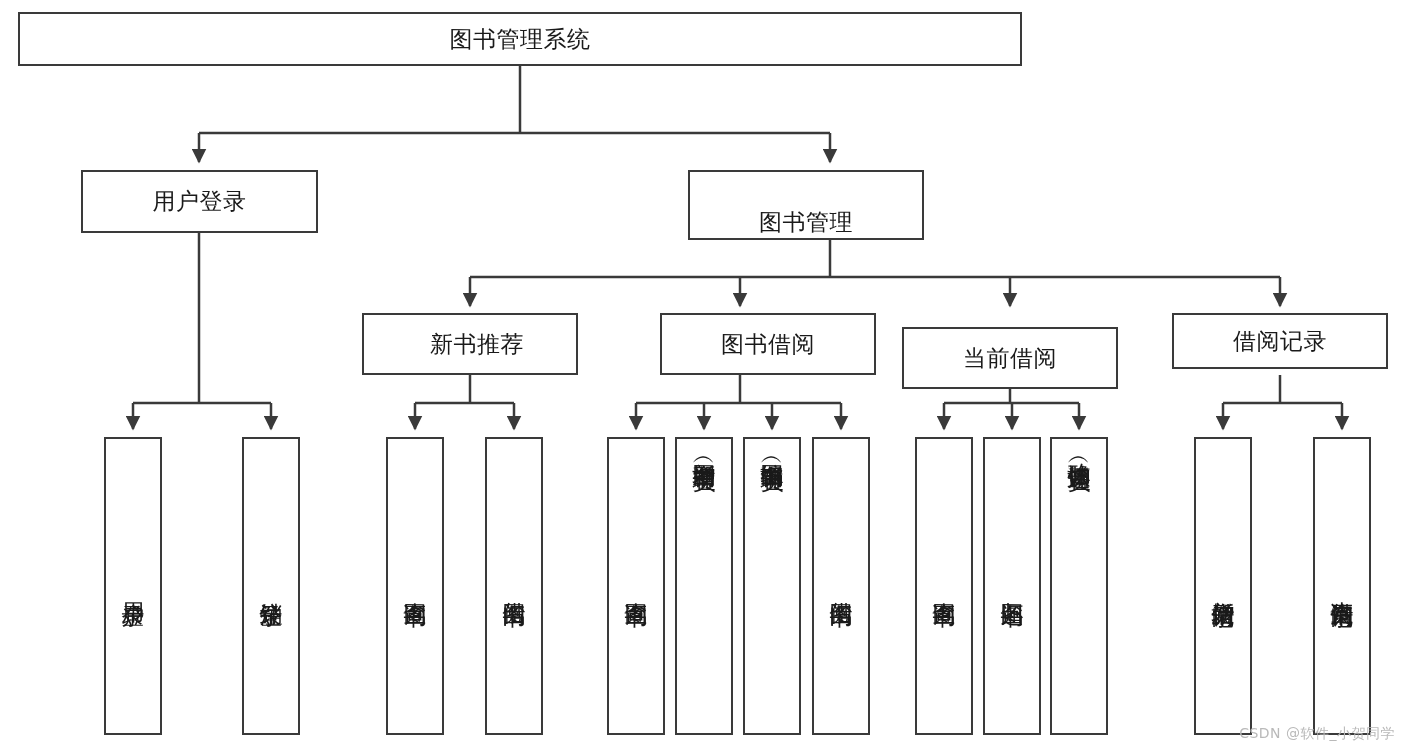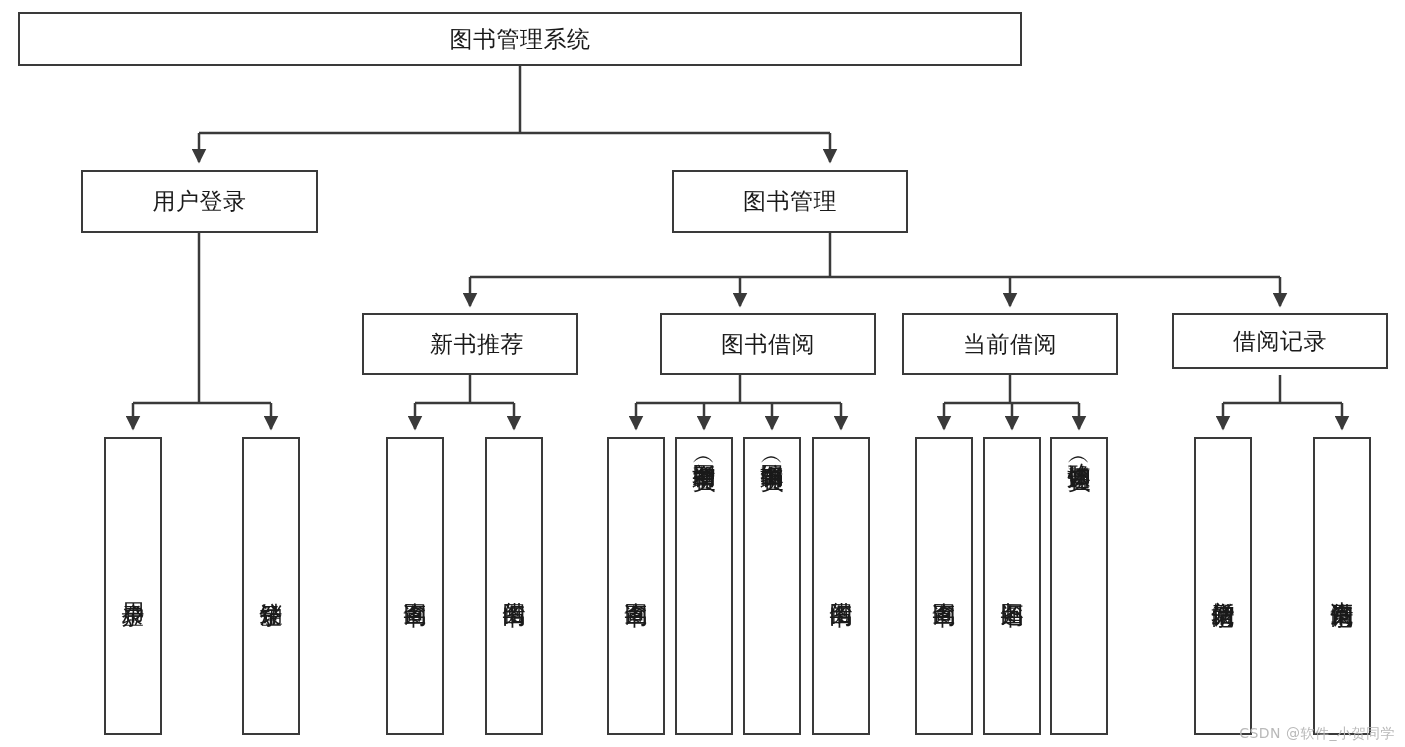--- a/index.html
+++ b/index.html
@@ -124,31 +124,31 @@
     </g>
   </svg>
 
   <div class="node h" style="left:18px; top:12px; width:1004px; height:54px;">
     <span>图书管理系统</span>
   </div>
 
   <div class="node h" style="left:81px; top:170px; width:237px; height:63px;">
     <span>用户登录</span>
   </div>
-  <div class="node h" style="left:672px; top:170px; width:236px; height:63px;">
+  <div class="node h" style="left:688px; top:170px; width:236px; height:70px;align-items:flex-end;">
     <span>图书管理</span>
   </div>
 
   <div class="node h" style="left:362px; top:313px; width:216px; height:62px;padding-left:14px;">
     <span>新书推荐</span>
   </div>
   <div class="node h" style="left:632px; top:313px; width:216px; height:62px;margin-left:28px;">
     <span>图书借阅</span>
   </div>
-  <div class="node h" style="left:902px; top:313px; width:216px; height:62px;">
+  <div class="node h" style="left:902px; top:327px; width:216px; height:62px;">
     <span>当前借阅</span>
   </div>
   <div class="node h" style="left:1172px; top:313px; width:216px; height:56px;">
     <span>借阅记录</span>
   </div>
 
   <div class="node v mid" style="left:104px; top:437px; width:58px; height:298px;">
     <span class="vtext">用户登录</span>
   </div>
   <div class="node v mid" style="left:242px; top:437px; width:58px; height:298px;">

